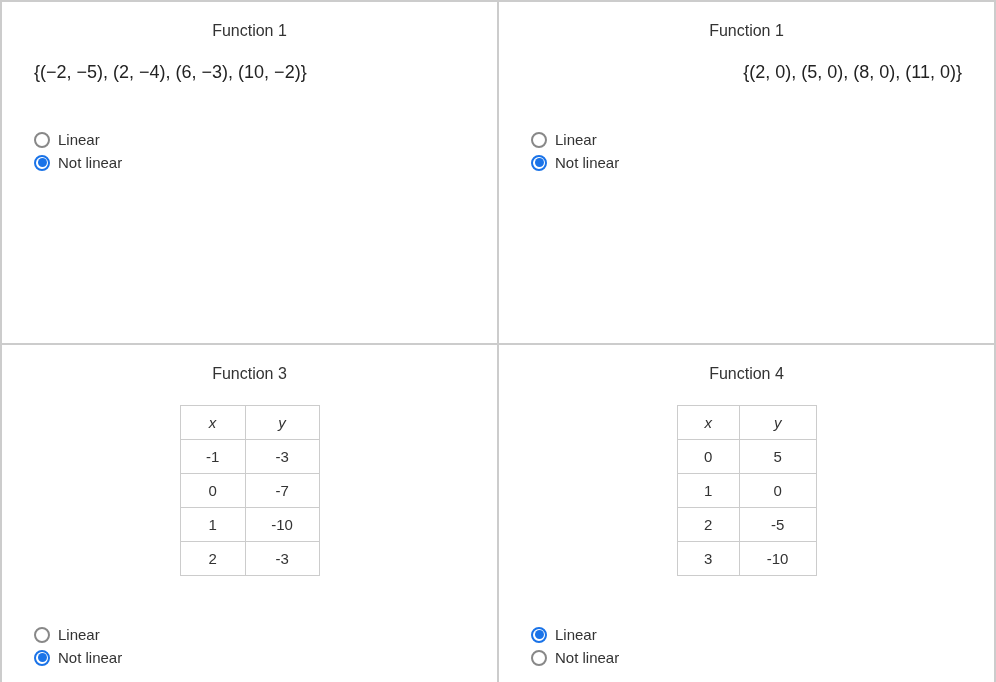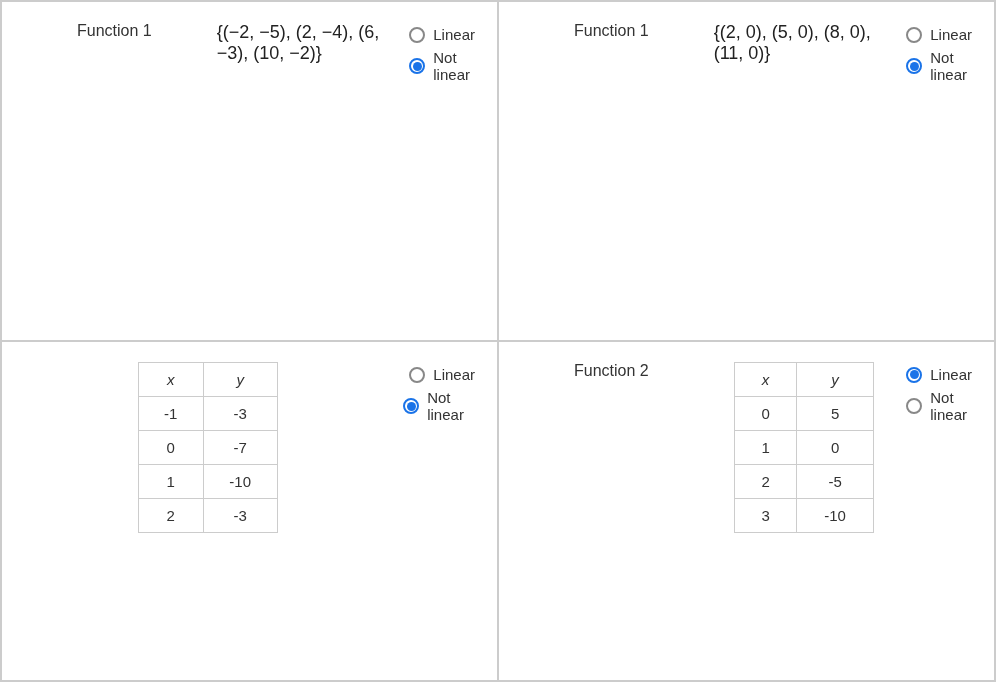--- a/index.html
+++ b/index.html
@@ -16,46 +16,45 @@
       min-height: 682px;
       background: #f5f5f5;
       display: grid;
       grid-template-columns: 1fr 1fr;
       grid-template-rows: 1fr 1fr;
       border: 1px solid #ccc;
     }
     .cell {
       background: #fff;
       border: 1px solid #ccc;
-      padding: 20px 22px;
-      display: flex;
-      flex-direction: row;
+      padding: 20px 32px;
+      display: flex;
+      flex-direction: column;
       align-items: flex-start;
       gap: 12px;
     }
     .cell-title {
       width: 100%;
       text-align: center;
       font-size: 16px;
       color: #333;
       margin-bottom: 10px;
     }
     .function-set {
       font-size: 18px;
       color: #222;
-      margin-bottom: 23px;
+      margin-bottom: 14px;
       width: 100%;
       text-align: left;
     }
     .radio-group {
       display: flex;
       flex-direction: column;
       gap: 6px;
-      margin-top: 4px;
-      align-items: flex-end;
+      margin-top: 22px;
     }
     .radio-label {
       display: flex;
       align-items: center;
       gap: 8px;
       font-size: 15px;
       color: #333;
       cursor: pointer;
     }
     .radio-circle {
@@ -98,21 +97,21 @@
     }
     table th {
       font-weight: normal;
       font-style: italic;
       background: #fff;
     }
     .cell-top-right {
       align-items: flex-start;
     }
     .function-set-right {
-      text-align: left;
+      text-align: right;
       width: 100%;
     }
   </style>
 </head>
 <body>
 
 <div class="container">
 
   <div class="cell">
     <div class="cell-title">Function 1</div>
@@ -138,20 +137,21 @@
         <span>Linear</span>
       </label>
       <label class="radio-label">
         <div class="radio-circle checked"></div>
         <span>Not linear</span>
       </label>
     </div>
   </div>
 
   <div class="cell">
+    <div class="cell-title">Function 3</div>
     <div class="table-wrap">
       <table>
         <thead>
           <tr>
             <th>x</th>
             <th>y</th>
           </tr>
         </thead>
         <tbody id="function3-tbody">
         <tr>
@@ -179,21 +179,21 @@
         <span>Linear</span>
       </label>
       <label class="radio-label">
         <div class="radio-circle checked"></div>
         <span>Not linear</span>
       </label>
     </div>
   </div>
 
   <div class="cell">
-    <div class="cell-title">Function 2</div>
+    <div class="cell-title">Function 4</div>
     <div class="table-wrap">
       <table>
         <thead>
           <tr>
             <th>x</th>
             <th>y</th>
           </tr>
         </thead>
         <tbody id="function4-tbody">
         <tr>

